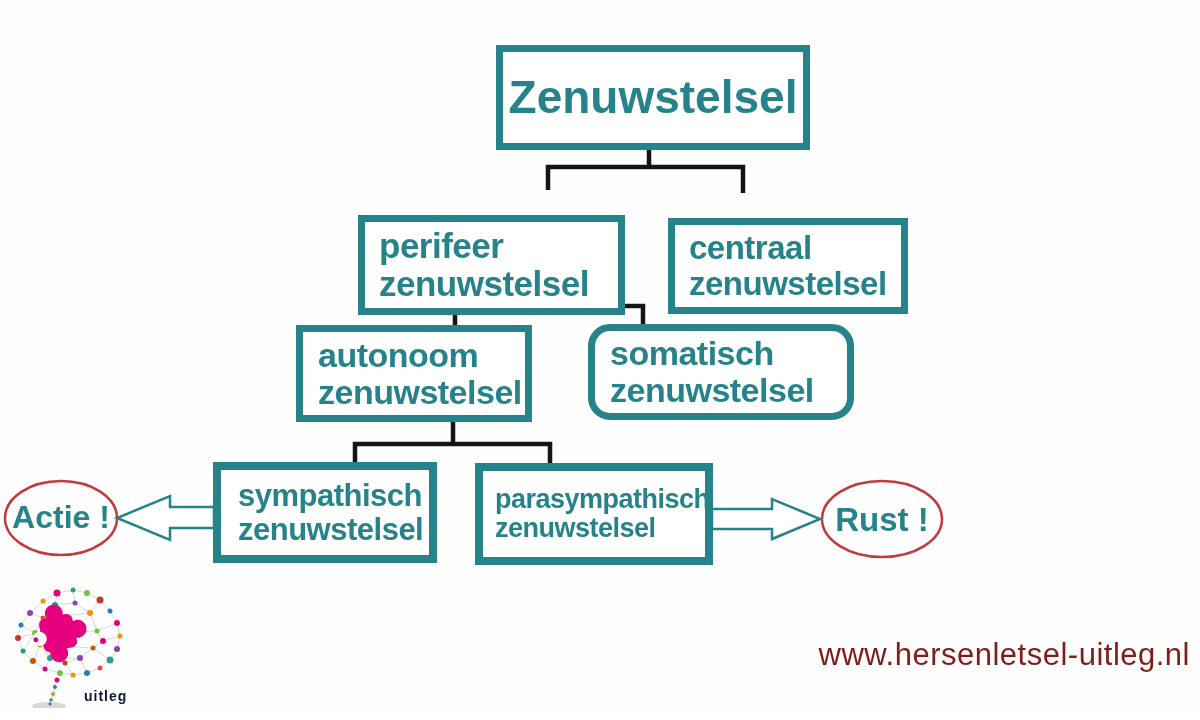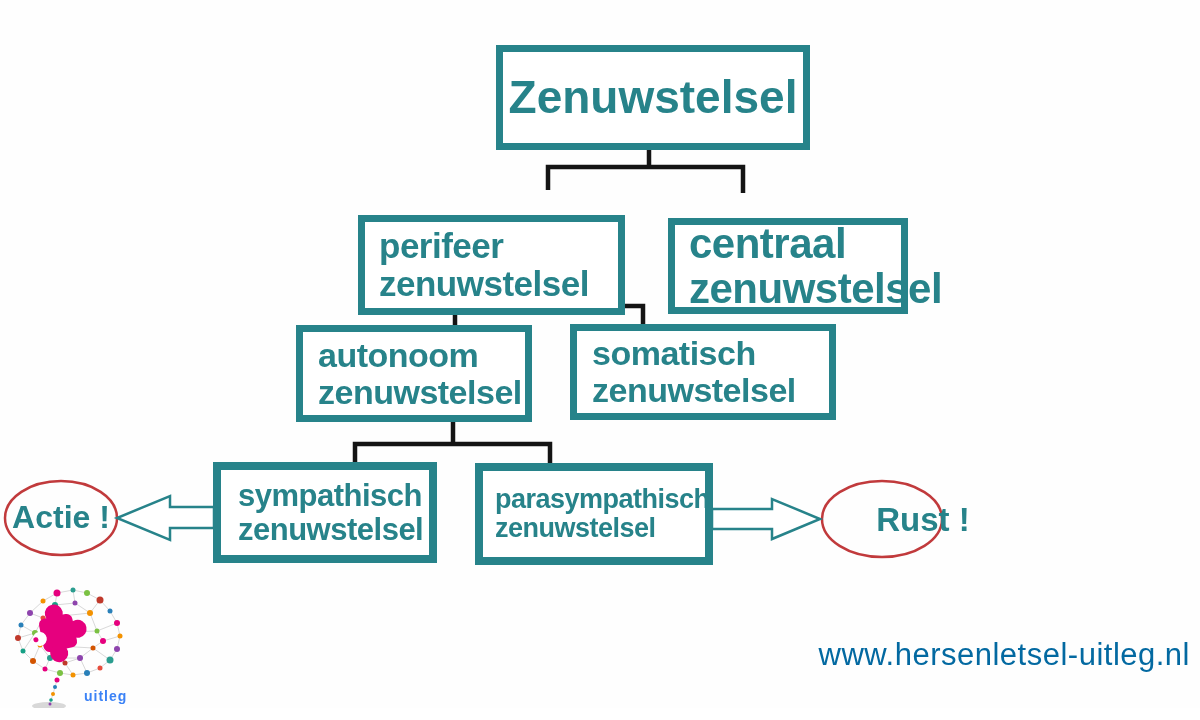--- a/index.html
+++ b/index.html
@@ -16,24 +16,24 @@
   }
   .node.root{align-items:center;font-size:46px;letter-spacing:0;}
   .node.l2{font-size:35px;padding-left:14px;margin-top:28px;}
   .node.l3{font-size:34px;padding-left:15px;}
   .node.l4{font-size:31px;padding-left:17px;border-width:8px;}
   .node.l4b{font-size:27px;padding-left:12px;border-width:8px;}
   .side-label{
     position:absolute;color:#27838a;font-weight:600;text-align:center;
   }
   #actie-label{left:5px;top:499px;width:112px;font-size:32px;}
-  #rust-label{left:822px;top:501px;width:120px;font-size:33px;font-weight:700;padding-left:41px;}
+  #rust-label{left:822px;top:501px;width:120px;font-size:33px;font-weight:700;}
   #logo-title{position:absolute;left:82px;top:661px;font-size:29px;font-weight:bold;color:#157580;letter-spacing:-0.5px;}
-  #logo-sub{position:absolute;left:84px;top:688px;font-size:14px;font-weight:bold;color:#3b82f6;letter-spacing:1px;}
-  #site-url{position:absolute;left:780px;top:637px;width:410px;font-size:31px;color:#0369a1;text-align:right;letter-spacing:0.5px;}
+  #logo-sub{position:absolute;left:84px;top:688px;font-size:14px;font-weight:bold;color:#0f172a;letter-spacing:1px;}
+  #site-url{position:absolute;left:780px;top:637px;width:410px;font-size:31px;color:#7f1d1d;text-align:right;letter-spacing:0.5px;}
 </style>
 </head>
 <body>
 
 <div id="canvas">
 
   <svg class="layer" viewBox="0 0 1200 720">
 
     <g stroke="#141414" stroke-width="4.5" fill="none">
       <path d="M 649 150 L 649 169"></path>
@@ -53,27 +53,27 @@
 
     <path d="M 214 507 L 170 507 L 170 496 L 117 518 L 170 540 L 170 528 L 214 528 Z" fill="#ffffff" stroke="#27838a" stroke-width="2.5"></path>
     <path d="M 712 509 L 772 509 L 772 499 L 820 519 L 772 539 L 772 529 L 712 529 Z" fill="#ffffff" stroke="#27838a" stroke-width="2.5"></path>
   </svg>
 
   <div class="node root" style="left:496px;top:45px;width:314px;height:105px;">Zenuwstelsel</div>
 
   <div class="node l2" style="left:358px;top:187px;width:267px;height:100px;">perifeer
 zenuwstelsel</div>
 
-  <div class="node l2" style="left:668px;top:190px;width:240px;height:96px;font-size:42px;">centraal
+  <div class="node l2" style="left:668px;top:190px;width:240px;height:96px;font-size:33px;">centraal
 zenuwstelsel</div>
 
   <div class="node l3" style="left:296px;top:325px;width:236px;height:97px;">autonoom
 zenuwstelsel</div>
 
-  <div class="node l3" style="left:570px;top:324px;width:266px;height:96px;">somatisch
+  <div class="node l3" style="left:588px;top:324px;width:266px;height:96px;border-radius:22px;">somatisch
 zenuwstelsel</div>
 
   <div class="node l4" style="left:213px;top:462px;width:224px;height:101px;">sympathisch
 zenuwstelsel</div>
 
   <div class="node l4b" style="left:475px;top:463px;width:238px;height:102px;">parasympathisch
 zenuwstelsel</div>
 
   <div class="side-label" id="actie-label">Actie !</div>
   <div class="side-label" id="rust-label">Rust !</div>

